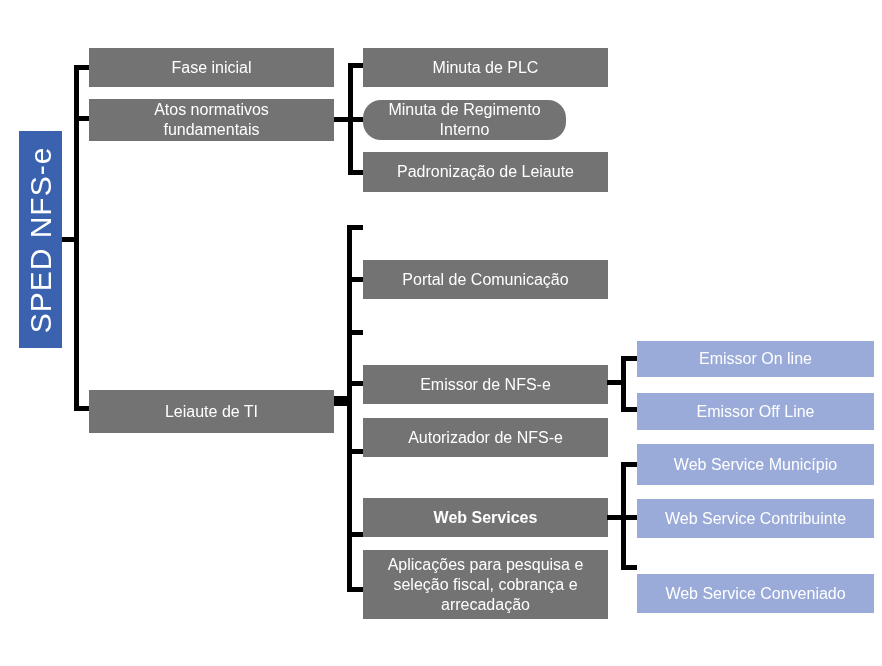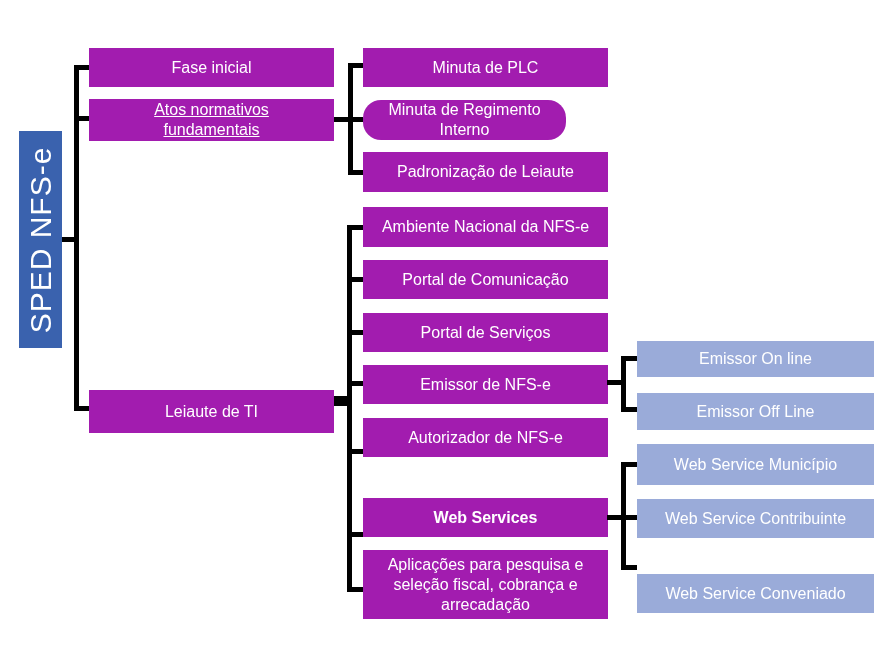--- a/index.html
+++ b/index.html
@@ -2,53 +2,51 @@
 <html><head>
 <meta charset="utf-8">
 <style>
   html,body{margin:0;padding:0;background:#fff;}
   .canvas{
     position:relative;width:882px;height:666px;background:#ffffff;
     font-family:"Liberation Sans", sans-serif;overflow:hidden;
   }
   .node{
     position:absolute;display:flex;align-items:center;justify-content:center;
-    text-align:center;color:#ffffff;background:#a21caf;
+    text-align:center;color:#ffffff;background:#737373;
     font-size:16px;line-height:20px;padding:0 10px;box-sizing:border-box;
   }
   .node.light{background:#9AABD9;}
   .node.rootbox{background:#3A62AE;padding:0;}
   .rootbox .vtext{
     position:absolute;top:50%;left:50%;
     transform:translate(-50%,-50%) rotate(-90deg);
     white-space:nowrap;font-size:30px;letter-spacing:1px;
   }
-  .node.narrow-pad{padding:0 48px;text-decoration:underline;}
+  .node.narrow-pad{padding:0 48px;}
   .conn{position:absolute;background:#000000;}
 </style>
 </head>
 <body>
 
 <div class="canvas">
 
   <div class="node rootbox" style="left:19px;top:131px;width:43px;height:217px;">
     <span class="vtext">SPED NFS-e</span>
   </div>
 
   <div class="node" style="left:89px;top:48px;width:245px;height:39px;">Fase inicial</div>
   <div class="node narrow-pad" style="left:89px;top:99px;width:245px;height:42px;">Atos normativos fundamentais</div>
   <div class="node" style="left:89px;top:390px;width:245px;height:43px;">Leiaute de TI</div>
 
   <div class="node" style="left:363px;top:48px;width:245px;height:39px;">Minuta de PLC</div>
   <div class="node" style="left:363px;top:100px;width:203px;height:40px;border-radius:18px;">Minuta de Regimento Interno</div>
   <div class="node" style="left:363px;top:152px;width:245px;height:40px;">Padronização de Leiaute</div>
 
-  <div class="node" style="left:363px;top:207px;width:245px;height:40px;">Ambiente Nacional da NFS-e</div>
   <div class="node" style="left:363px;top:260px;width:245px;height:39px;">Portal de Comunicação</div>
-  <div class="node" style="left:363px;top:313px;width:245px;height:39px;">Portal de Serviços</div>
   <div class="node" style="left:363px;top:365px;width:245px;height:39px;">Emissor de NFS-e</div>
   <div class="node" style="left:363px;top:418px;width:245px;height:39px;">Autorizador de NFS-e</div>
   <div class="node" style="left:363px;top:498px;width:245px;height:39px;font-weight:bold;">Web Services</div>
   <div class="node" style="left:363px;top:550px;width:245px;height:69px;">Aplicações para pesquisa e seleção fiscal, cobrança e arrecadação</div>
 
   <div class="node light" style="left:637px;top:341px;width:237px;height:36px;">Emissor On line</div>
   <div class="node light" style="left:637px;top:393px;width:237px;height:37px;">Emissor Off Line</div>
 
   <div class="node light" style="left:637px;top:444px;width:237px;height:41px;">Web Service Município</div>
   <div class="node light" style="left:637px;top:499px;width:237px;height:39px;">Web Service Contribuinte</div>

